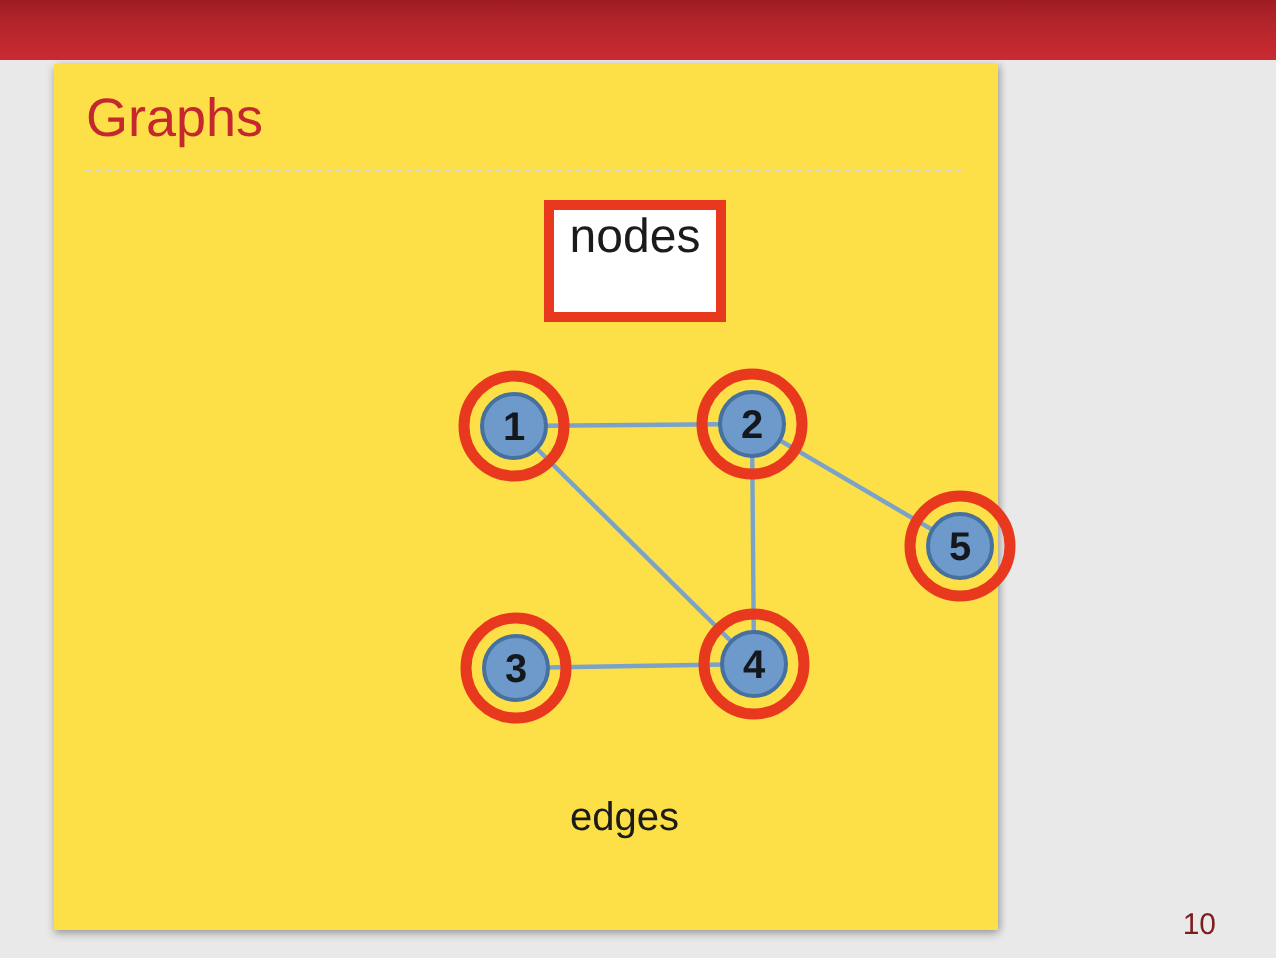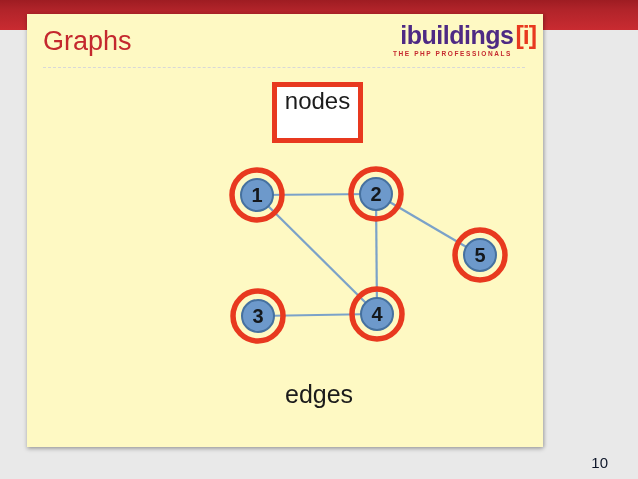--- a/index.html
+++ b/index.html
@@ -6,22 +6,22 @@
   body{
     width:638px;height:479px;overflow:hidden;position:relative;
     background:#e9e9e9;
     font-family:"Liberation Sans", sans-serif;
   }
   #topbar{
     position:absolute;left:0;top:0;width:638px;height:30px;
     background:linear-gradient(to bottom,#9e1c22 0%,#b2242a 35%,#c92b31 100%);
   }
   #card{
-    position:absolute;left:27px;top:14px;width:516px;height:433px;
-    background:#fef9c3;
+    position:absolute;left:27px;top:32px;width:472px;height:433px;
+    background:#fde047;
     box-shadow:0 2px 4px rgba(0,0,0,0.28), 2px 0 3px rgba(0,0,0,0.12);
   }
   #slide-title{
     position:absolute;left:16px;top:12px;
     font-size:27px;line-height:30px;color:#c4282e;font-weight:400;
     letter-spacing:0px;
   }
   #logo{
     position:absolute;right:7px;top:9px;text-align:right;line-height:1;
   }
@@ -43,40 +43,36 @@
   }
   #graph-svg{position:absolute;left:0;top:0;}
   #nodes-box{
     position:absolute;left:245px;top:68px;width:91px;height:61px;
     box-sizing:border-box;border:5px solid #e8391f;background:#ffffff;
     display:flex;justify-content:center;
     font-size:24px;color:#1b1b1b;
   }
   #edges-label{
     position:absolute;left:258px;top:366px;
-    font-size:25px;color:#1b1b1b;
+    font-size:20px;color:#1b1b1b;
   }
   #page-number{
     position:absolute;right:30px;top:454px;
-    font-size:15px;color:#0f172a;
+    font-size:15px;color:#7f1d1d;
   }
 </style>
 </head>
 <body>
 
 <div id="topbar"></div>
 
 <div id="card">
 
   <div id="slide-title">Graphs</div>
 
-  <div id="logo">
-    <div class="row"><span class="wordmark">ibuildings</span><span class="mark">[i]</span></div>
-    <div class="tagline">THE PHP PROFESSIONALS</div>
-  </div>
 
   <div id="title-separator"></div>
 
   <svg id="graph-svg" width="584" height="433" viewBox="0 0 584 433">
       <line x1="230" y1="181" x2="349" y2="180" stroke="#7ba2c9" stroke-width="2.2"></line>
       <line x1="230" y1="181" x2="350" y2="300" stroke="#7ba2c9" stroke-width="2.2"></line>
       <line x1="349" y1="180" x2="350" y2="300" stroke="#7ba2c9" stroke-width="2.2"></line>
       <line x1="349" y1="180" x2="453" y2="241" stroke="#7ba2c9" stroke-width="2.2"></line>
       <line x1="231" y1="302" x2="350" y2="300" stroke="#7ba2c9" stroke-width="2.2"></line>
       <circle cx="230" cy="181" r="25" fill="none" stroke="#e8391f" stroke-width="5.5"></circle>

